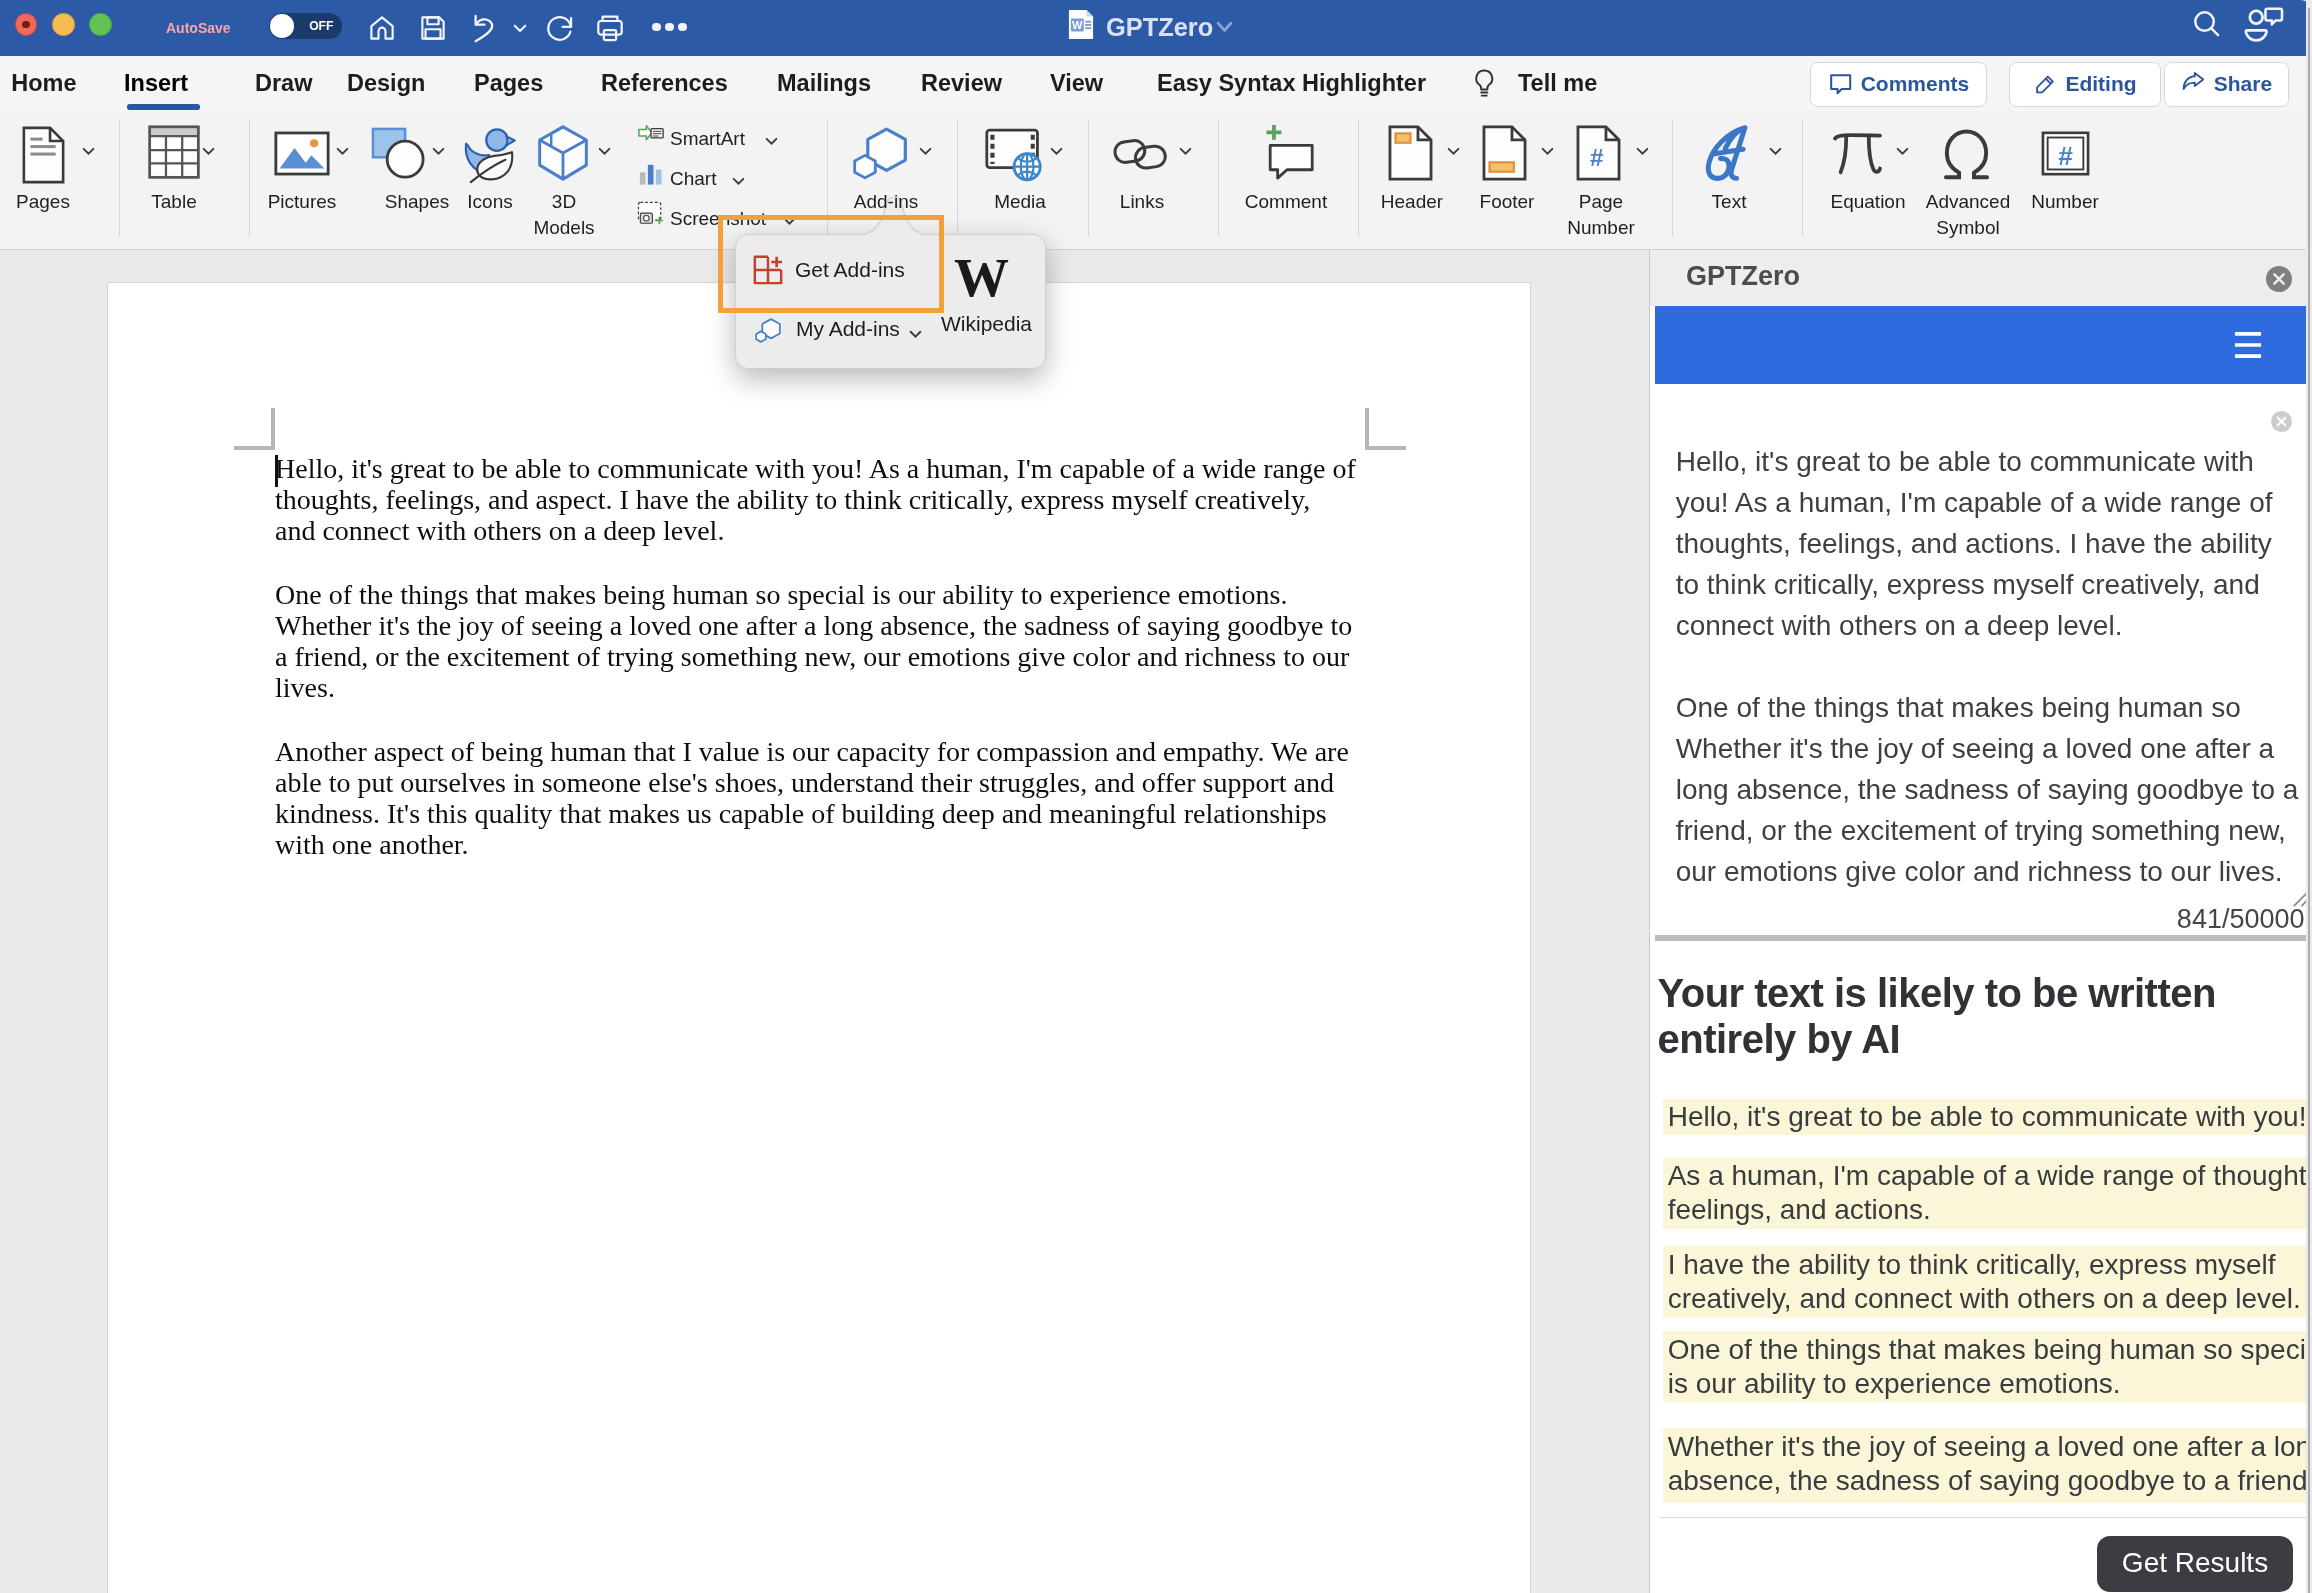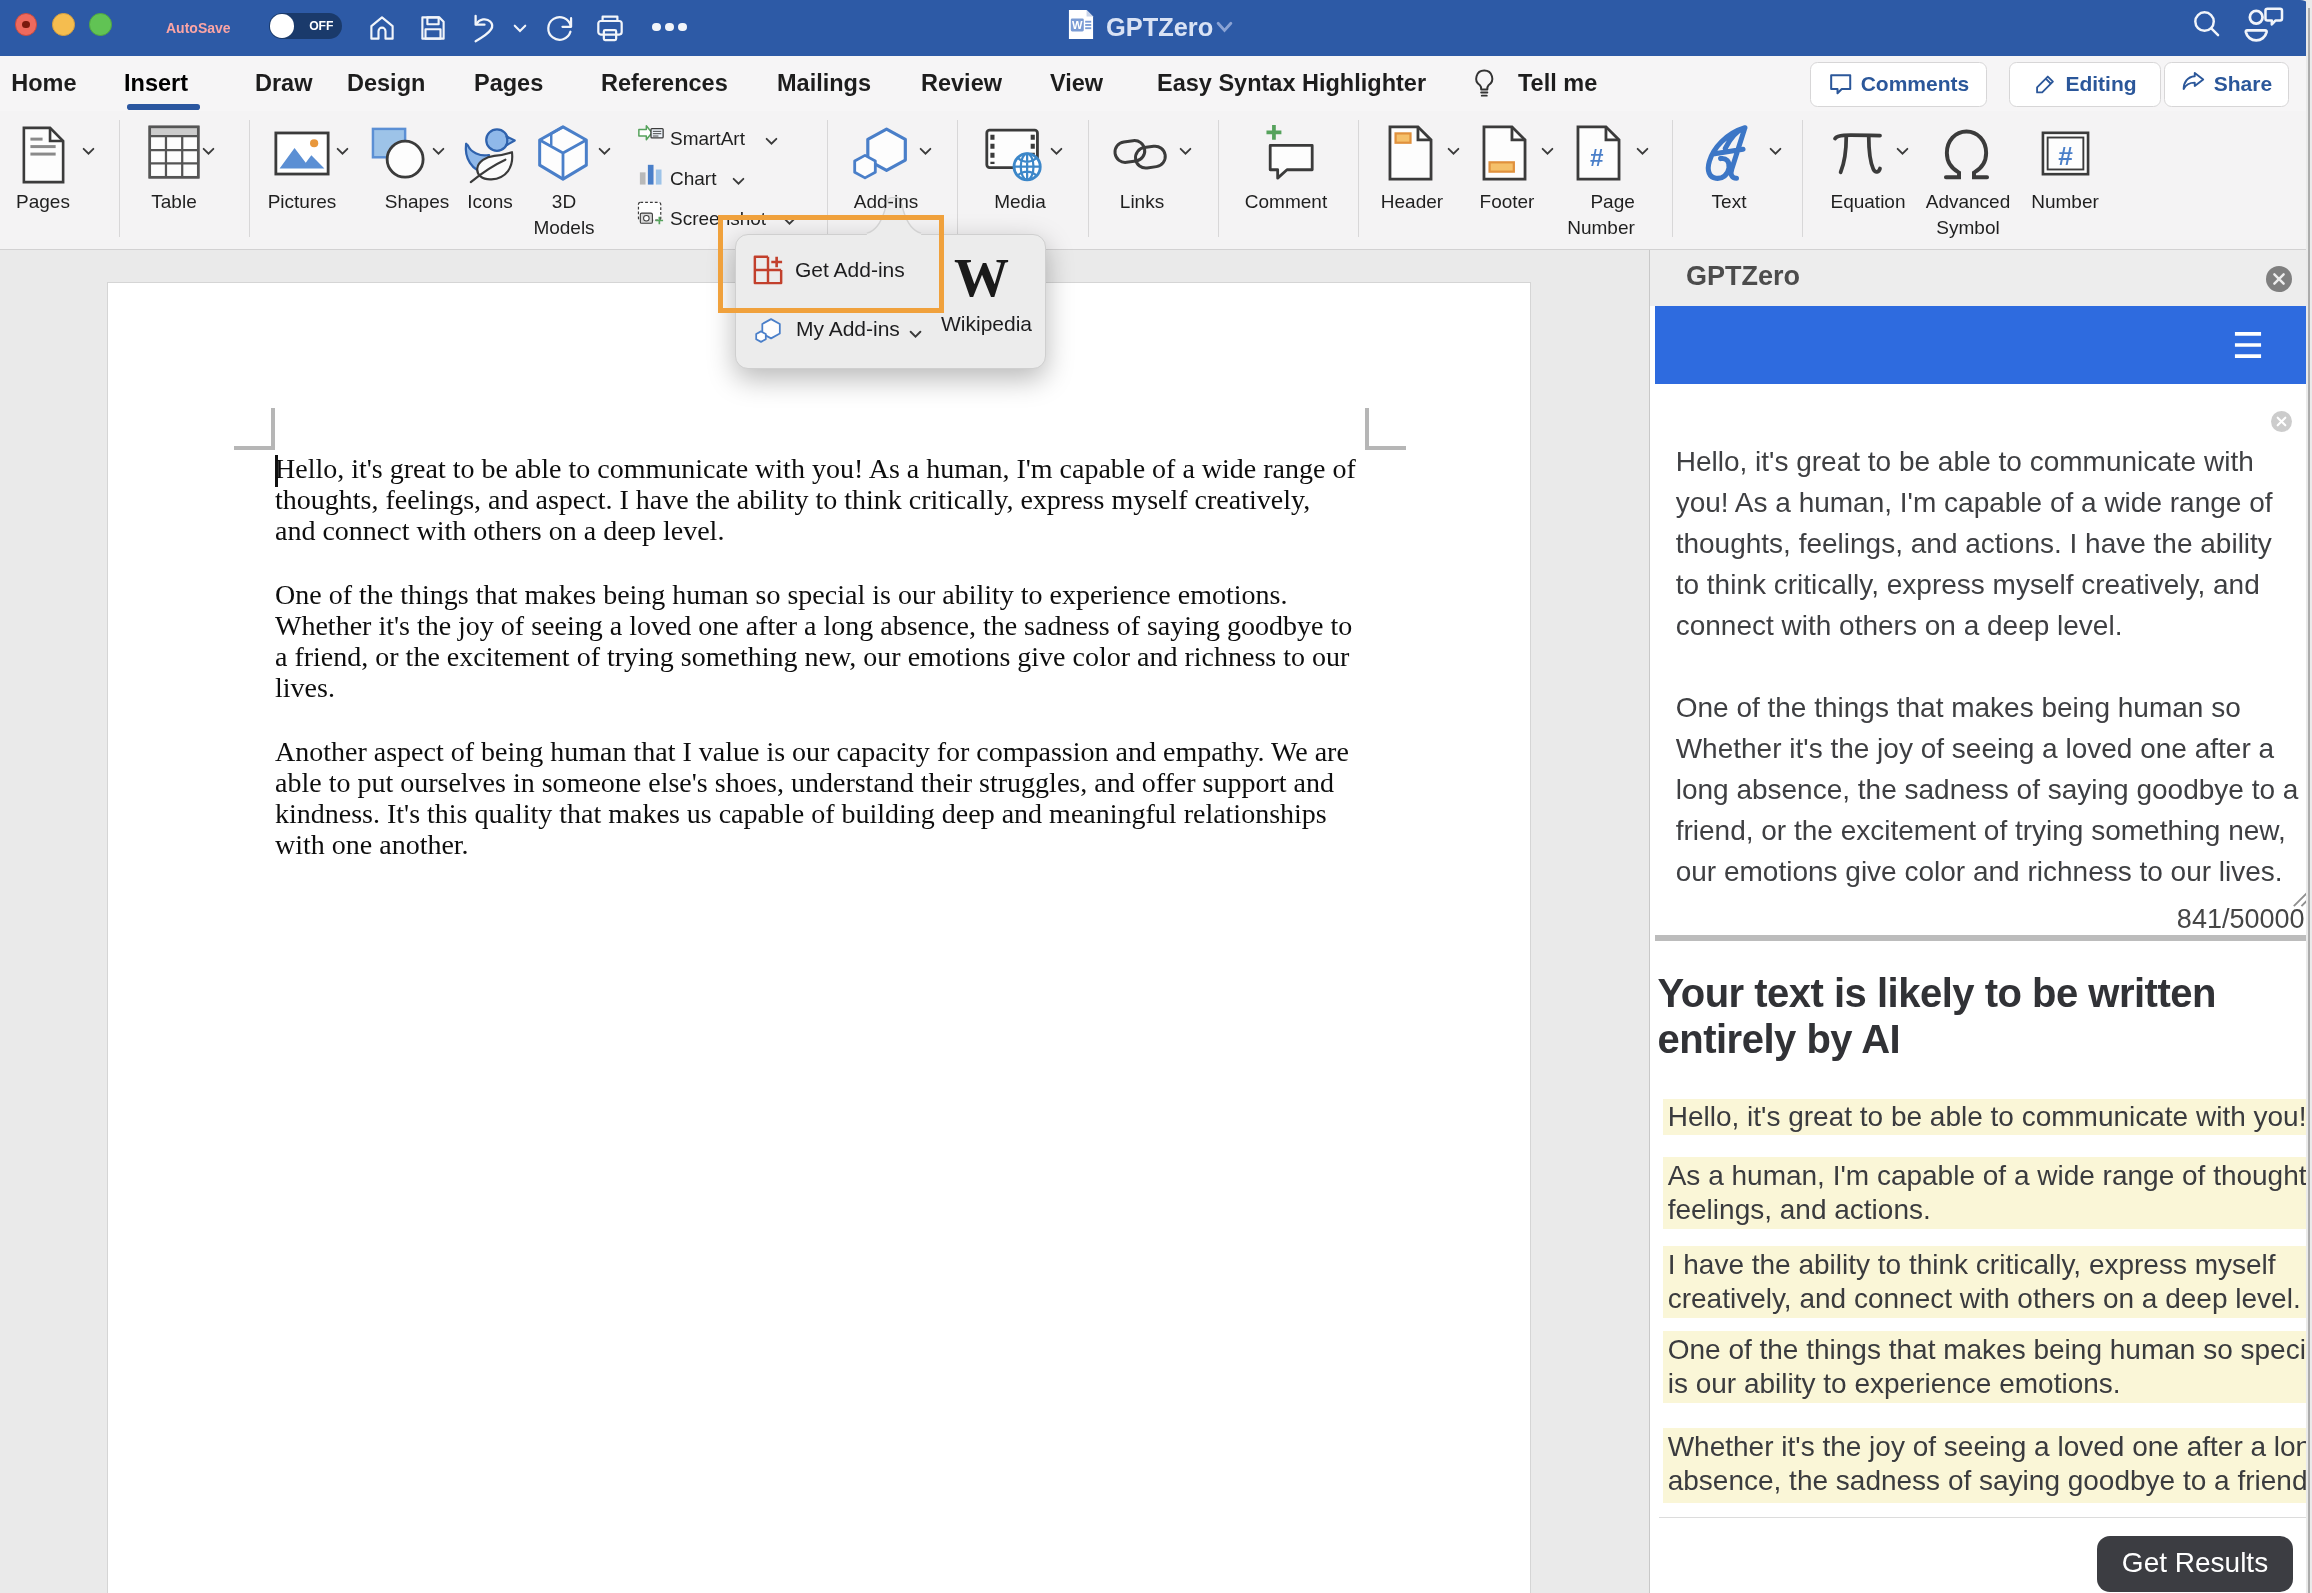--- a/index.html
+++ b/index.html
@@ -331,21 +331,21 @@
   <div class="rlabel" style="left:1507px;top:78px;">Footer</div>
   <svg class="chev" style="left:1541px;top:34px;" viewBox="0 0 12 9" fill="none" stroke="#3b3b3b" stroke-width="1.7" stroke-linecap="round">
       <path d="M1.5 2 L6 6.5 L10.5 2"></path>
     </svg>
 
   <svg class="abs" style="left:1576px;top:14px;" width="45" height="56" viewBox="0 0 24 30" fill="none" stroke="#3b3b3b" stroke-width="1.5">
     <path d="M1 1 L16 1 L23 8 L23 29 L1 29 Z" fill="#fdfdfd"></path>
     <path d="M16 1 L16 8 L23 8"></path>
     <text x="11" y="22" font-size="13" font-weight="700" fill="#4a7fc9" text-anchor="middle" font-family="Liberation Sans" stroke="none">#</text>
   </svg>
-  <div class="rlabel" style="left:1601px;top:78px;text-align:right;">Page<br>Number</div>
+  <div class="rlabel" style="left:1601px;top:78px;">Page<br>Number</div>
   <svg class="chev" style="left:1636px;top:34px;" viewBox="0 0 12 9" fill="none" stroke="#3b3b3b" stroke-width="1.7" stroke-linecap="round">
       <path d="M1.5 2 L6 6.5 L10.5 2"></path>
     </svg>
 
   <svg class="abs" style="left:1700px;top:11.3px;" width="58" height="62" viewBox="0 0 31 33">
     <path d="M24 3 C 14 6, 7 14, 5 21 C 3.5 26, 5 29.5, 8.5 30 C 12 30.5, 15 28, 15.5 24.5 C 16 21, 14 19, 11 19.5 M24 3 L17 25 C 16 28, 17 30, 19.5 30 M24 3 C 20 4.5, 16 9, 13.5 14 M7 17 L23 14.5" fill="none" stroke="#3c76c6" stroke-width="2.7" stroke-linecap="round"></path>
   </svg>
   <div class="rlabel" style="left:1729px;top:78px;">Text</div>
   <svg class="chev" style="left:1769px;top:34px;" viewBox="0 0 12 9" fill="none" stroke="#3b3b3b" stroke-width="1.7" stroke-linecap="round">
       <path d="M1.5 2 L6 6.5 L10.5 2"></path>

